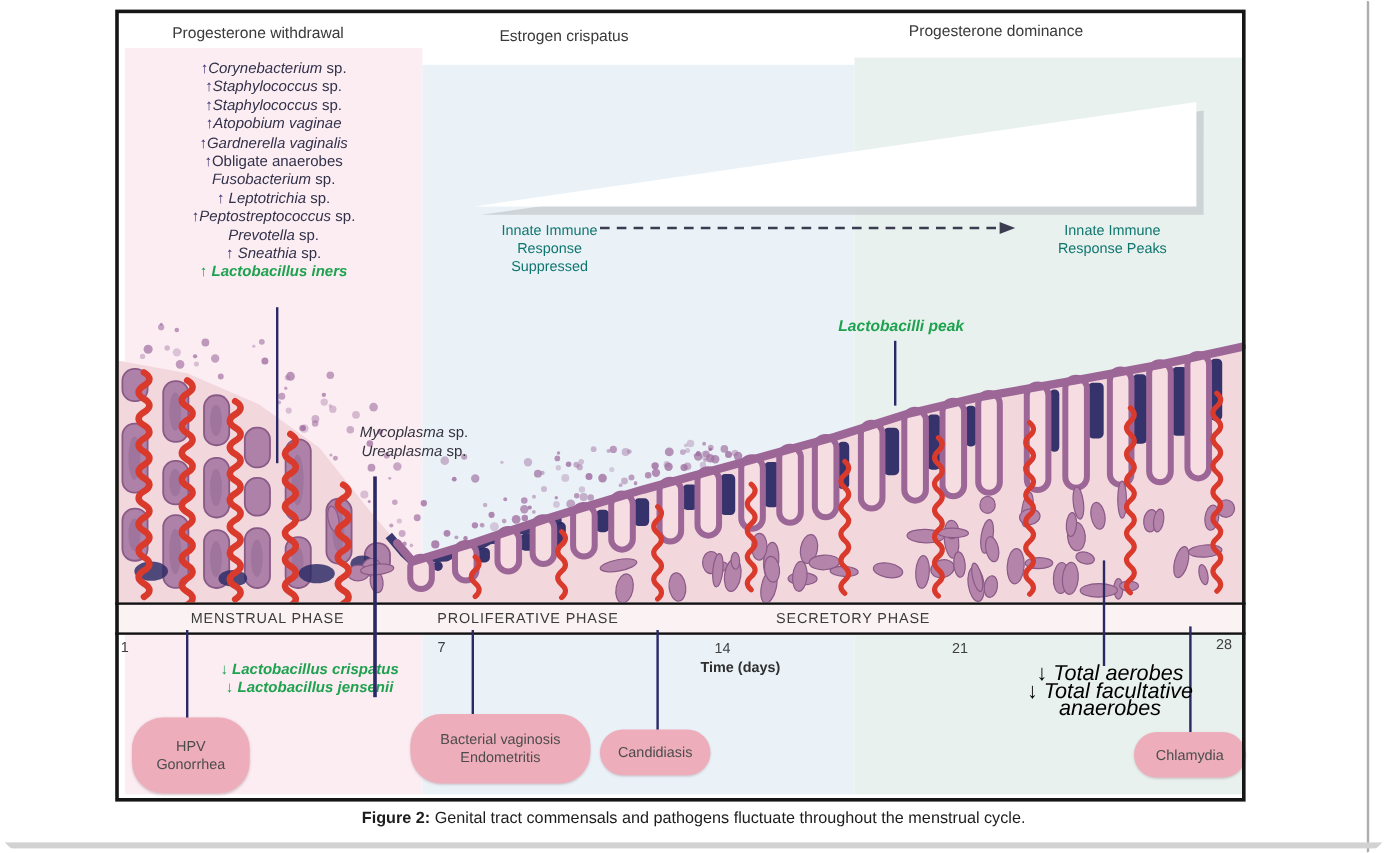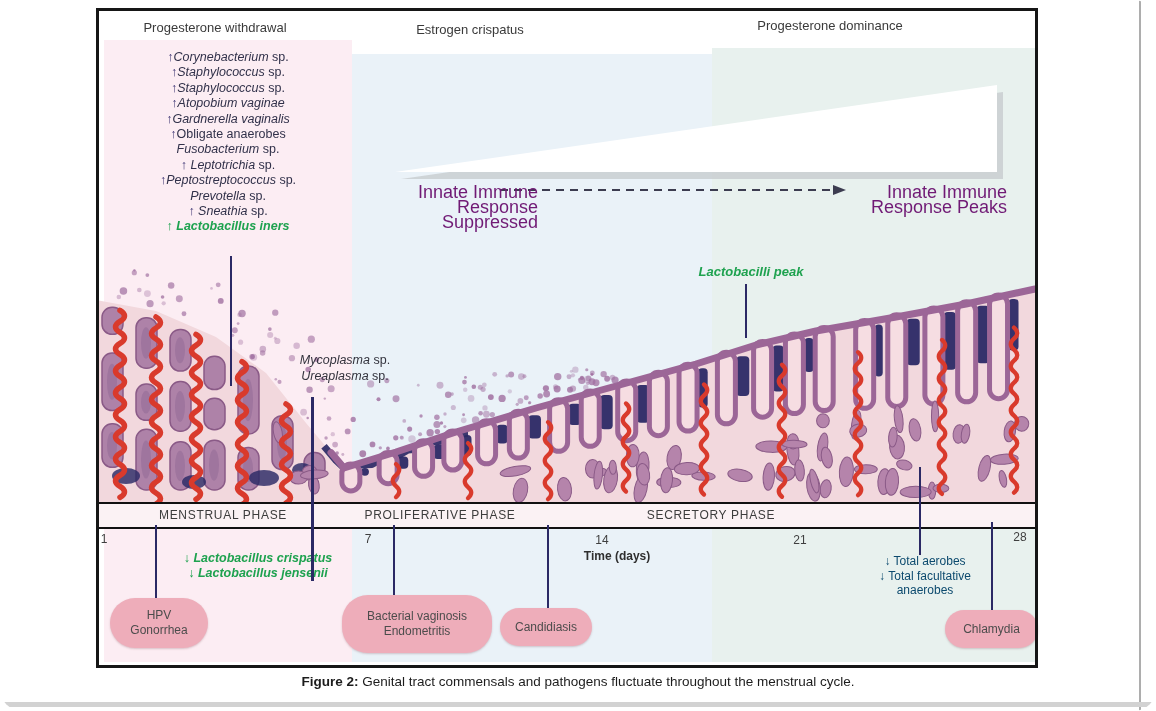--- a/index.html
+++ b/index.html
@@ -8,33 +8,33 @@
   .diagram{position:absolute;left:96px;top:8px;width:942px;height:660px;background:#fff;}
   .dborder{position:absolute;inset:0;border:3px solid #161616;z-index:50;pointer-events:none;}
   .band{position:absolute;z-index:1;}
   #tissue{position:absolute;left:0;top:0;z-index:2;}
   .hdr{position:absolute;z-index:6;font-size:13px;color:#3a3a3a;text-align:center;}
   .bac-list{position:absolute;left:10px;top:42px;width:244px;text-align:center;z-index:6;
             font-size:12.5px;line-height:15.4px;color:#31314a;}
   .bac-line .it{font-style:italic;}
   .bac-line .arr{color:#3d3473;font-weight:bold;}
   .green{color:#1ea24f;font-weight:bold;font-style:italic;}
-  .imm{position:absolute;z-index:6;text-align:right;font-size:18px;line-height:15px;color:#701a75;}
+  .imm{position:absolute;z-index:6;text-align:center;font-size:12px;line-height:15px;color:#0f766e;}
   .note{position:absolute;z-index:6;text-align:center;}
   .myco{font-size:12.5px;line-height:16px;color:#33333d;}
   .myco .it{font-style:italic;}
   .pointer{position:absolute;width:2px;background:#2b2965;z-index:5;}
   .divider{position:absolute;width:3px;background:#2b2965;z-index:7;}
   .phase-strip{position:absolute;left:0;right:0;top:494px;height:23px;background:#fbf2f4;
                border-top:2px solid #111;border-bottom:2px solid #111;z-index:4;box-sizing:content-box;}
   .phase-label{position:absolute;top:0;height:23px;line-height:23px;width:220px;text-align:center;
                font-size:12px;letter-spacing:.7px;color:#3c3c3c;}
   .day{position:absolute;z-index:6;font-size:12px;color:#3f3f3f;width:26px;text-align:center;}
   .time-label{position:absolute;z-index:6;font-weight:bold;font-size:12px;color:#2f2f2f;width:160px;text-align:center;}
-  .aer{font-size:12px;line-height:14.5px;color:#0c4a6e;}
+  .aer{font-size:18px;line-height:14.5px;color:#000000;font-style:italic;}
   .oval{position:absolute;z-index:6;background:#eeadba;border-radius:26px;color:#4c4c4c;
         font-size:12px;line-height:15px;display:flex;flex-direction:column;align-items:center;
         justify-content:center;text-align:center;box-shadow:0 1px 2px rgba(120,60,70,.25);}
   .caption{position:absolute;left:96px;width:942px;top:674px;text-align:center;z-index:6;
            font-size:13.5px;color:#1c1c1c;}
   .caption .bold{font-weight:bold;margin-left:22px;}
   .page-edge-right{position:absolute;left:1139px;top:0;width:2px;height:711px;background:#adadad;z-index:60;}
   .page-edge-bottom{position:absolute;left:0;top:702px;width:1156px;height:5px;background:#d2d2d2;z-index:60;}
 </style>
 </head>
@@ -398,21 +398,21 @@
     <div class="day" style="left:691px;top:525px;">21</div>
     <div class="day" style="left:911px;top:522px;">28</div>
     <div class="time-label" style="left:441px;top:541px;">Time (days)</div>
 
     <div class="note aer" style="left:744px;top:546px;width:170px;">
       <div><span>↓</span> <span>Total aerobes</span></div>
       <div><span>↓</span> <span>Total facultative</span></div>
       <div>anaerobes</div>
     </div>
 
-    <div class="oval" style="left:14px;top:590px;width:98px;height:50px;">
+    <div class="oval" style="left:14px;top:590px;width:98px;height:63px;">
       <div>HPV</div>
         <div>Gonorrhea</div>
     </div>
     <div class="oval" style="left:246px;top:587px;width:150px;height:58px;">
       <div>Bacterial vaginosis</div>
         <div>Endometritis</div>
     </div>
     <div class="oval" style="left:404px;top:600px;width:92px;height:38px;">
       <div>Candidiasis</div>
     </div>

